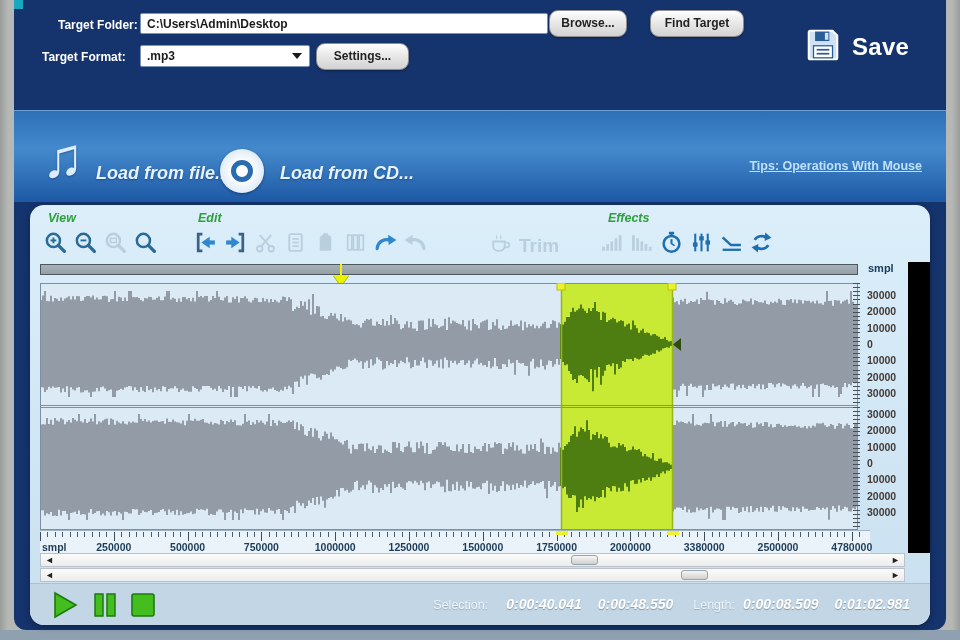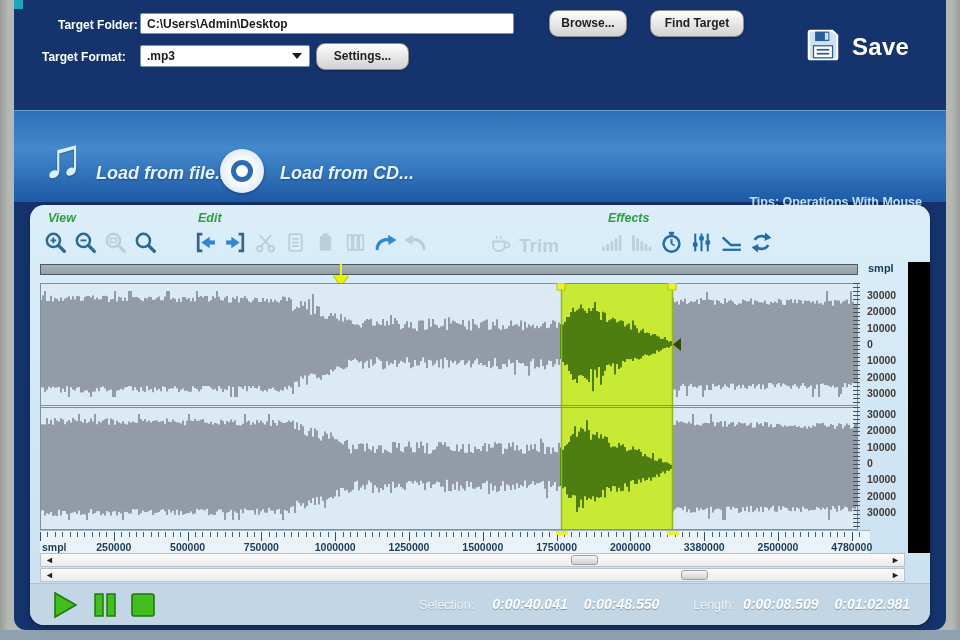--- a/index.html
+++ b/index.html
@@ -33,21 +33,21 @@
     background:linear-gradient(#2d70b6,#4489cc 42%,#1d59a5);border-top:1px solid #6aa2d8;}
   #music-note-icon{position:absolute;left:28px;top:14px;font-size:56px;color:#dceefb;
     text-shadow:0 1px 2px rgba(0,30,70,.4);font-style:italic;}
   .band-label{position:absolute;top:52px;color:#e6f3fd;font-size:18px;font-style:italic;font-weight:600;
     text-shadow:0 1px 2px rgba(0,30,70,.4);}
   #cd-icon{position:absolute;left:206px;top:38px;width:44px;height:44px;border-radius:50%;
     background:radial-gradient(circle,#ffffff 30%,#e8f1f9 60%,#c9dcee 100%);
     box-shadow:0 1px 3px rgba(0,20,60,.45);display:flex;align-items:center;justify-content:center;}
   #cd-ring{width:22px;height:22px;border-radius:50%;border:5px solid #2a6cb0;background:#fff;}
   #tips-link{position:absolute;right:24px;top:48px;color:#bfe0fa;font-size:12.5px;font-weight:bold;
-    text-decoration:underline;cursor:pointer;margin-top:36px;}
+    text-decoration:underline;cursor:pointer;}
 
   
   #main-panel{position:absolute;left:16px;top:205px;width:900px;height:420px;
     background:linear-gradient(#dbeefa,#c9e0f0);border-radius:14px;box-shadow:0 2px 6px rgba(0,0,0,.35);}
   .tb-label{position:absolute;top:6px;color:#2fa03c;font-size:12.5px;font-weight:bold;font-style:italic;}
   .tb-row{position:absolute;top:23px;display:flex;}
   .tb-icon{width:30px;height:29px;display:inline-flex;align-items:center;justify-content:center;cursor:pointer;}
   .tb-icon svg{width:25px;height:25px;}
   #trim-icon{position:absolute;left:455px;top:23px;}
   #trim-label{position:absolute;left:489px;top:30px;color:#b9cfdd;font-size:19px;font-weight:bold;}
@@ -97,21 +97,21 @@
 </head>
 <body>
 
 <div id="stage">
   <div id="bottom-strip"></div>
 
   <div id="app-window">
     <div id="corner-fragment"></div>
 
     <span class="form-label" style="left:44px;top:18px;">Target Folder:</span>
-    <div class="text-input" style="left:126px;top:13px;width:374px;height:21px;">
+    <div class="text-input" style="left:126px;top:13px;width:408px;height:21px;">
       <span>C:\Users\Admin\Desktop</span>
     </div>
     <div class="btn" style="left:535px;top:10px;width:78px;">Browse...</div>
     <div class="btn" style="left:636px;top:10px;width:94px;">Find Target</div>
 
     <span class="form-label" style="left:28px;top:50px;">Target Format:</span>
     <div id="format-select" style="left:126px;top:45px;width:170px;height:22px;">
       <span>.mp3</span>
       <span id="format-caret"></span>
     </div>
@@ -382,20 +382,20 @@
               <rect x="17" y="3" width="8" height="22" fill="#44bd1f" stroke="#1e7a0e" stroke-width="1.5"></rect>
             </svg></span>
         <span class="transport-btn" style="left:98px;">
           <svg viewBox="0 0 30 28">
               <rect x="4" y="3" width="22" height="22" rx="2" fill="#44bd1f" stroke="#1e7a0e" stroke-width="1.6"></rect>
             </svg></span>
         <div id="selection-info">
           <span class="sel-label">Selection:</span>
           <span class="sel-value" style="margin-left:18px;">0:00:40.041</span>
           <span class="sel-value" style="margin-left:16px;">0:00:48.550</span>
-          <span class="sel-label" style="margin-left:34px;">Length:</span>
+          <span class="sel-label" style="margin-left:20px;">Length:</span>
           <span class="sel-value" style="margin-left:8px;">0:00:08.509</span>
           <span class="sel-value" style="margin-left:16px;">0:01:02.981</span>
         </div>
       </div>
     </div>
   </div>
 </div>
 
 </body></html>

